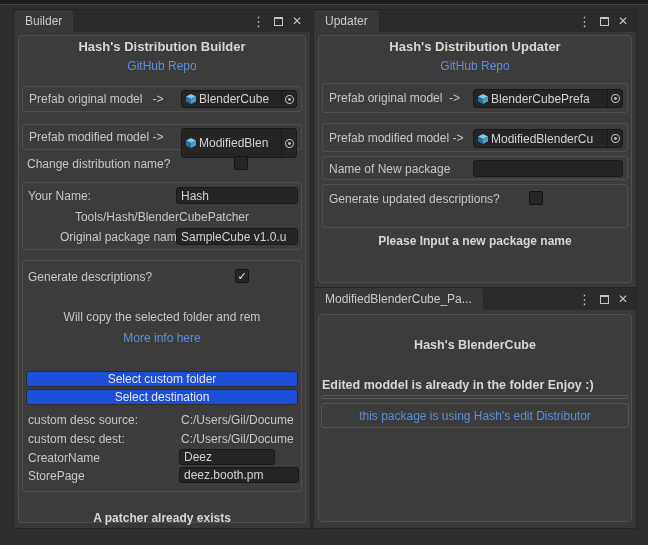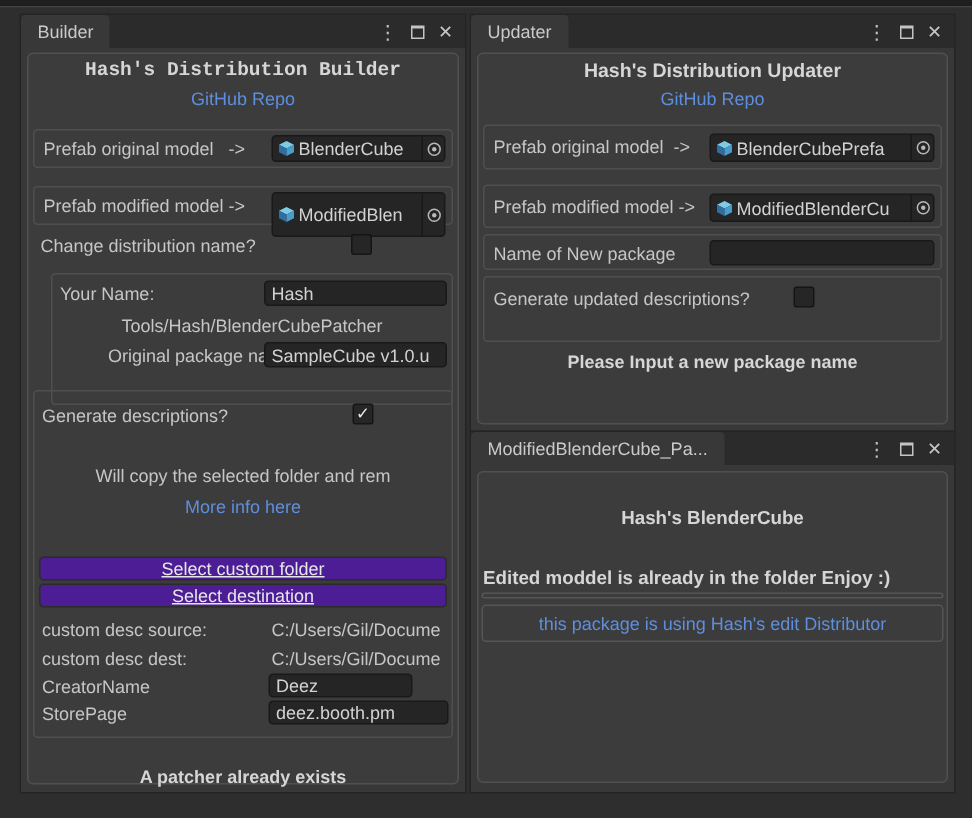--- a/index.html
+++ b/index.html
@@ -40,23 +40,23 @@
     border-radius:3px; color:#d2d2d2; font-family:"Liberation Sans",sans-serif;
     font-size:12px; padding:0 4px; outline:none; }
 
   .objfield { position:absolute; background:#252525; border:1px solid #191919;
     border-radius:3px; display:flex; align-items:center; overflow:hidden; cursor:pointer; }
   .objfield .cube { flex:0 0 auto; margin:0 2px 0 3px; display:flex; }
   .objfield .objtext { flex:1 1 auto; color:#d2d2d2; white-space:nowrap; overflow:hidden; }
   .objfield .picker { flex:0 0 15px; height:100%; display:flex; align-items:center;
     justify-content:center; border-left:1px solid #191919; cursor:pointer; }
 
-  .btn { position:absolute; background:#4c1d95; border:1px solid #2b2b2b;
+  .btn { position:absolute; background:#1d4ed8; border:1px solid #2b2b2b;
     border-radius:3px; color:#e6e6e6; text-align:center; line-height:14px;
-    cursor:pointer;text-decoration:underline; }
+    cursor:pointer; }
 
   .checkbox { position:absolute; width:14px; height:14px; background:#262626;
     border:1px solid #151515; border-radius:2px; color:#e8e8e8;
     font-size:11px; line-height:12px; text-align:center; cursor:pointer; }
 
   .pill { position:absolute; height:4px; border:1px solid #555555; border-radius:3px; }
   .linkbox { position:absolute; border:1px solid #555555; border-radius:3px;
     display:flex; align-items:center; justify-content:center; }
 </style>
 </head>
@@ -68,21 +68,21 @@
   <div class="tabbar">
     <div class="tab">Builder</div>
     <div class="winicons">
       <span class="kebab">⋮</span>
       <span class="maxicon"></span>
       <span class="closeicon">✕</span>
     </div>
   </div>
   <div class="content">
     <div class="obox" style="left:4px; right:4px; top:3px; bottom:5px;">
-      <div class="lbl bold ctr" style="top:3px; font-size:13px;font-family:Liberation Mono, monospace;">Hash's Distribution Builder</div>
+      <div class="lbl bold ctr" style="top:3px; font-size:13px;">Hash's Distribution Builder</div>
       <div class="lbl ctr" style="top:22px;"><span class="link">GitHub Repo</span></div>
 
       <div class="box" style="top:50px; left:3px; right:3px; height:26px;">
         <div class="lbl" style="left:6px; top:4px;">Prefab original model   -&gt;</div>
         <div class="objfield" style="right:4px; top:3px; width:116px; height:18px;">
           <span class="cube">
             <svg viewBox="0 0 12 12" width="12" height="12">
                 <polygon points="6,1 11,3.5 6,6 1,3.5" fill="#7ecbe8"></polygon>
                 <polygon points="1,3.5 6,6 6,11 1,8.5" fill="#2f6f9f"></polygon>
                 <polygon points="11,3.5 6,6 6,11 11,8.5" fill="#4a9cc9"></polygon>
@@ -114,21 +114,21 @@
                 <circle cx="6" cy="6" r="4.3" fill="none" stroke="#b8b8b8" stroke-width="1.1"></circle>
                 <circle cx="6" cy="6" r="1.6" fill="#b8b8b8"></circle>
               </svg>
           </span>
         </div>
       </div>
 
       <div class="lbl" style="left:8px; top:120px;">Change distribution name?</div>
       <div class="checkbox" style="left:215px; top:120px;"></div>
 
-      <div class="box" style="top:146px; left:15px; right:3px; height:88px;">
+      <div class="box" style="top:146px; left:3px; right:3px; height:68px;">
         <div class="lbl" style="left:5px; top:5px;">Your Name:</div>
         <input class="field" style="right: 3px; top: 4px; width: 122px; height: 17px;" value="Hash">
         <div class="lbl ctr" style="top:26px;">Tools/Hash/BlenderCubePatcher</div>
         <div class="lbl" style="left:5px; top:46px;margin-left:32px;">Original package name</div>
         <input class="field" style="right: 3px; top: 45px; width: 122px; height: 17px;" value="SampleCube v1.0.u">
       </div>
 
       <div class="box" style="top:224px; left:3px; right:3px; height:232px;">
         <div class="lbl" style="left:5px; top:8px;">Generate descriptions?</div>
         <div class="checkbox" style="left:212px; top:8px;">✓</div>

